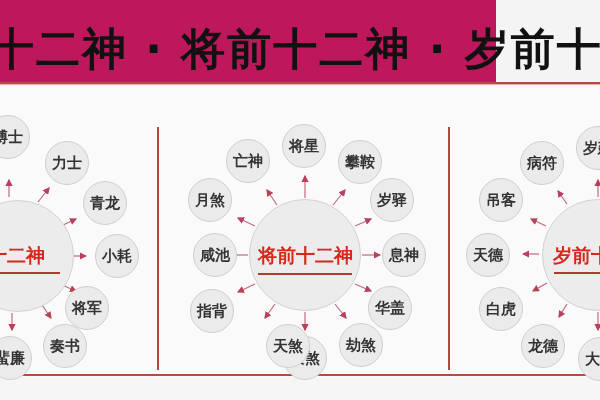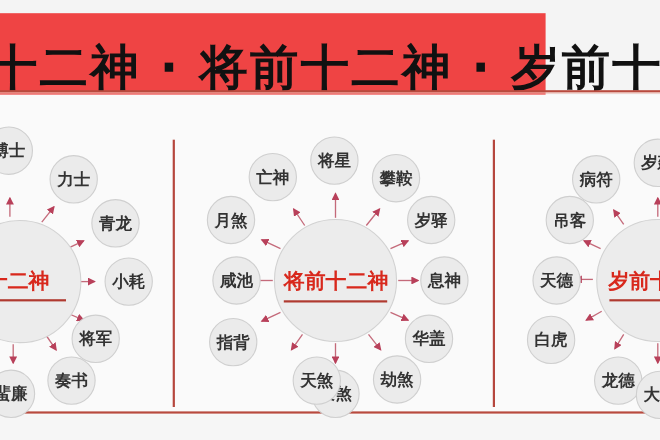--- a/index.html
+++ b/index.html
@@ -1,17 +1,17 @@
 <!DOCTYPE html>
 <html><head>
 <meta charset="utf-8">
 <style>
   html, body { margin:0; padding:0; }
   body { width:600px; height:400px; overflow:hidden; background:#f4f4f4; position:relative; font-family:"DejaVu Sans","Liberation Sans",sans-serif; }
-  .title-bar { position:absolute; left:0; top:12px; width:496px; height:84px; background:#ef4444; }
+  .title-bar { position:absolute; left:0; top:0; width:496px; height:84px; background:#be185d; }
   .title { position:absolute; left:-10px; top:20px; white-space:nowrap; font-size:44px; font-weight:bold; color:#111; letter-spacing:2px; }
   .title-line { position:absolute; left:0; top:82px; width:600px; height:2px; background:#b84a3e; }
   .title-line2 { position:absolute; left:0; top:84px; width:600px; height:1px; background:#e9b1a8; }
   .panel-area { position:absolute; left:0; top:86px; width:600px; height:314px; background:#fafafa; }
   .divider { position:absolute; width:2px; background:#b5463d; }
   .bottom-line { position:absolute; left:0; top:374px; width:600px; height:2px; background:#b84a3e; }
   .bottom-area { position:absolute; left:0; top:377px; width:600px; height:23px; background:#f6f6f6; }
   svg.diag { position:absolute; left:0; top:0; width:600px; height:400px; }
   .node { position:absolute; width:44px; height:44px; border-radius:50%; background:#ebebeb; border:1.5px solid #cfcfcf; box-sizing:border-box; display:flex; align-items:center; justify-content:center; font-size:15px; font-weight:bold; color:#333; white-space:nowrap; }
   .hub { position:absolute; width:112px; height:112px; border-radius:50%; background:#ececec; border:1.5px solid #d2d2d2; box-sizing:border-box; }
@@ -108,18 +108,18 @@
   <div class="node" style="left:226px; top:139px;">亡神</div>
 </div>
 
 <div>
   <div class="hub" style="left:542px; top:199px;"></div>
   <div class="hub-label" style="left:553px; top:243px;">岁前十</div>
   <div class="hub-underline" style="left:554px; top:272px; width:60px;"></div>
 
   <div class="node" style="left:576px; top:126px;">岁建</div>
   <div class="node" style="left:520px; top:141px;">病符</div>
-  <div class="node" style="left:496px; top:178px;">吊客</div>
-  <div class="node" style="left:484px; top:233px;">天德</div>
+  <div class="node" style="left:479px; top:178px;">吊客</div>
+  <div class="node" style="left:466px; top:233px;">天德</div>
   <div class="node" style="left:479px; top:287px;">白虎</div>
-  <div class="node" style="left:521px; top:324px;margin-left:19px;">龙德</div>
+  <div class="node" style="left:521px; top:324px;">龙德</div>
   <div class="node" style="left:578px; top:337px;">大耗</div>
 </div>
 
 </body></html>

